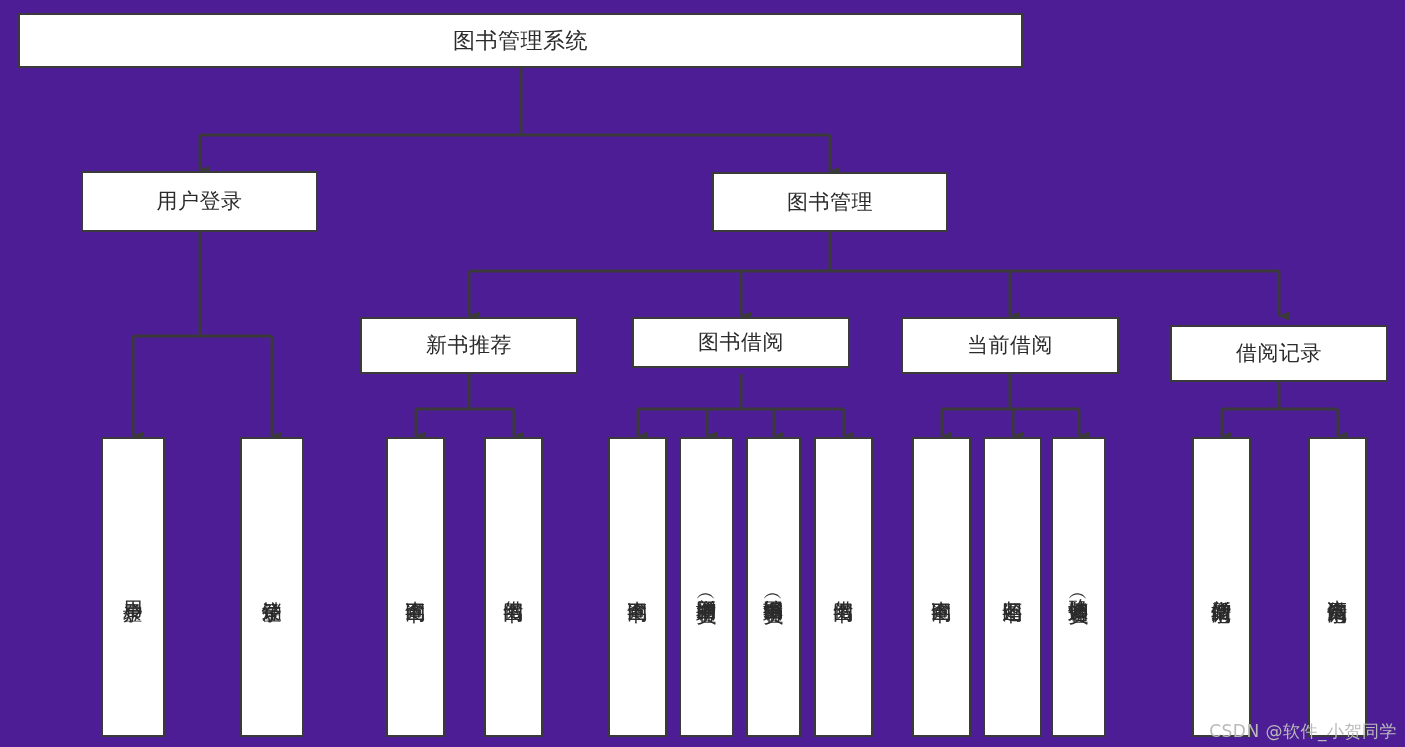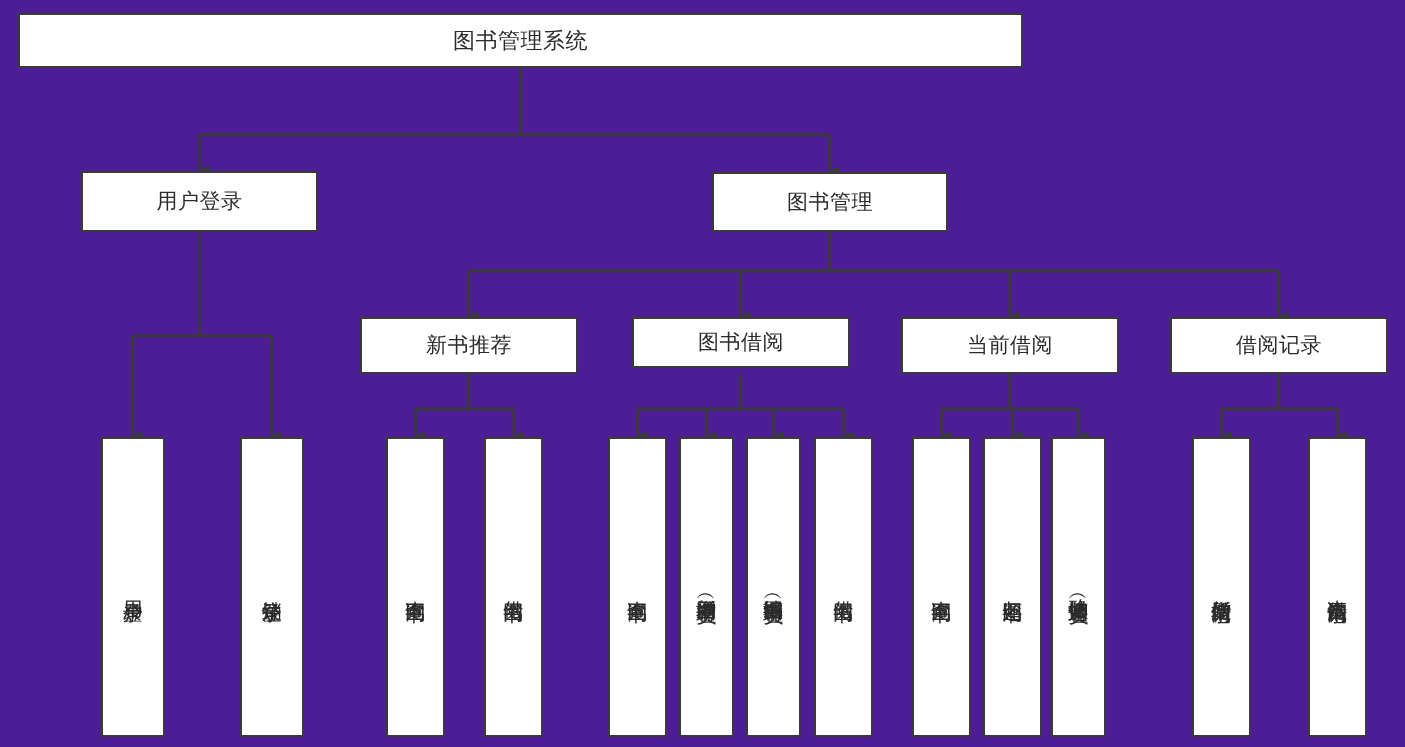--- a/index.html
+++ b/index.html
@@ -135,21 +135,21 @@
       </div>
       <div class="node horiz" style="left: 360px; top: 317px; width: 218px; height: 57px; font-family: Liberation Serif, serif;">
         <span class="node-label">新书推荐</span>
       </div>
       <div class="node horiz" style="left: 632px; top: 317px; width: 218px; height: 51px;">
         <span class="node-label">图书借阅</span>
       </div>
       <div class="node horiz" style="left: 901px; top: 317px; width: 218px; height: 57px;">
         <span class="node-label">当前借阅</span>
       </div>
-      <div class="node horiz" style="left: 1170px; top: 317px; width: 218px; height: 57px;">
+      <div class="node horiz" style="left: 1170px; top: 325px; width: 218px; height: 57px;">
         <span class="node-label">借阅记录</span>
       </div>
       <div class="node vert" style="left: 101px; top: 437px; width: 64px; height: 300px;">
         <span class="node-label">用户登录</span>
       </div>
       <div class="node vert" style="left: 240px; top: 437px; width: 64px; height: 300px;">
         <span class="node-label">注销登录</span>
       </div>
       <div class="node vert" style="left: 386px; top: 437px; width: 59px; height: 300px;">
         <span class="node-label">查询图书</span>
@@ -179,13 +179,14 @@
         <span class="node-label">确认归还（管理员）</span>
       </div>
       <div class="node vert" style="left: 1192px; top: 437px; width: 59px; height: 300px;">
         <span class="node-label">新增借阅记录</span>
       </div>
       <div class="node vert" style="left: 1308px; top: 437px; width: 59px; height: 300px;">
         <span class="node-label">查询借阅记录</span>
       </div>
     </div>
 
+  <div id="watermark">CSDN @软件_小贺同学</div>
 </div>
 
 </body></html>

